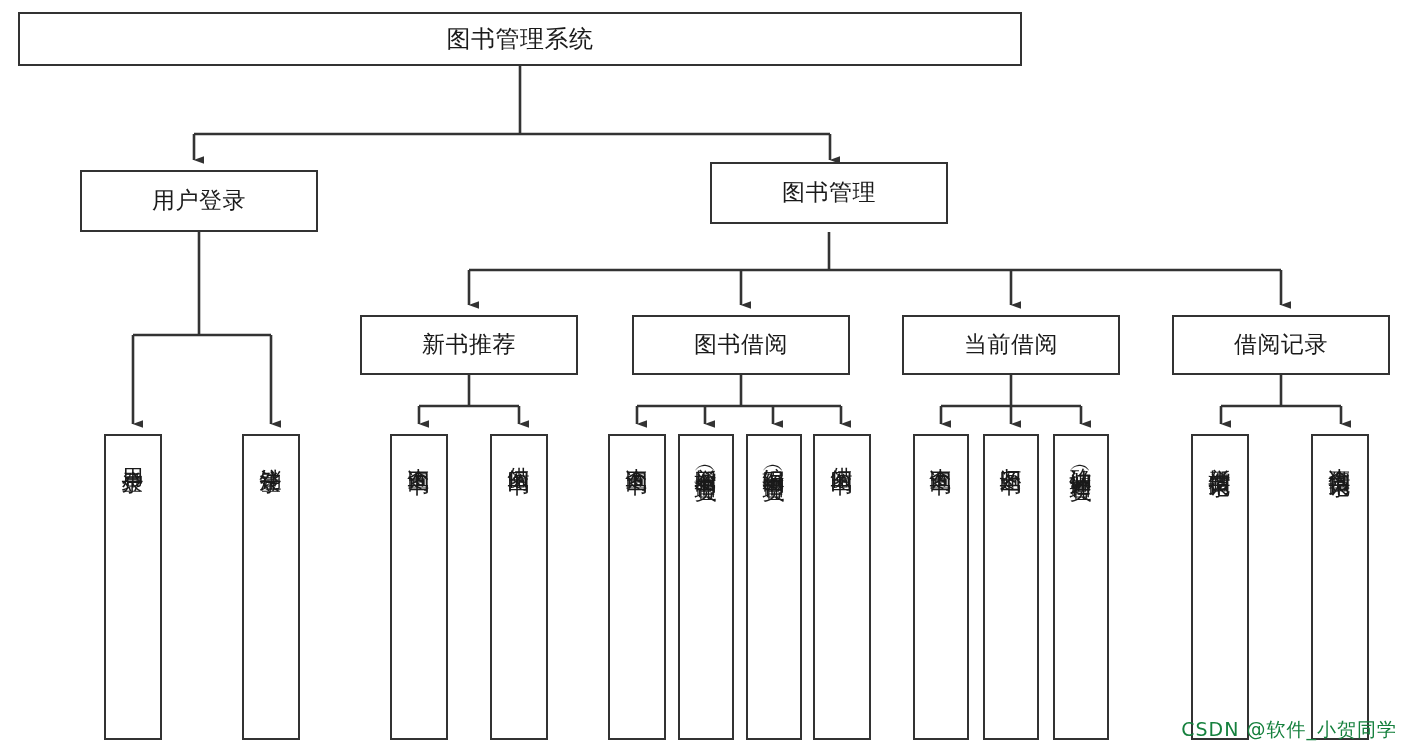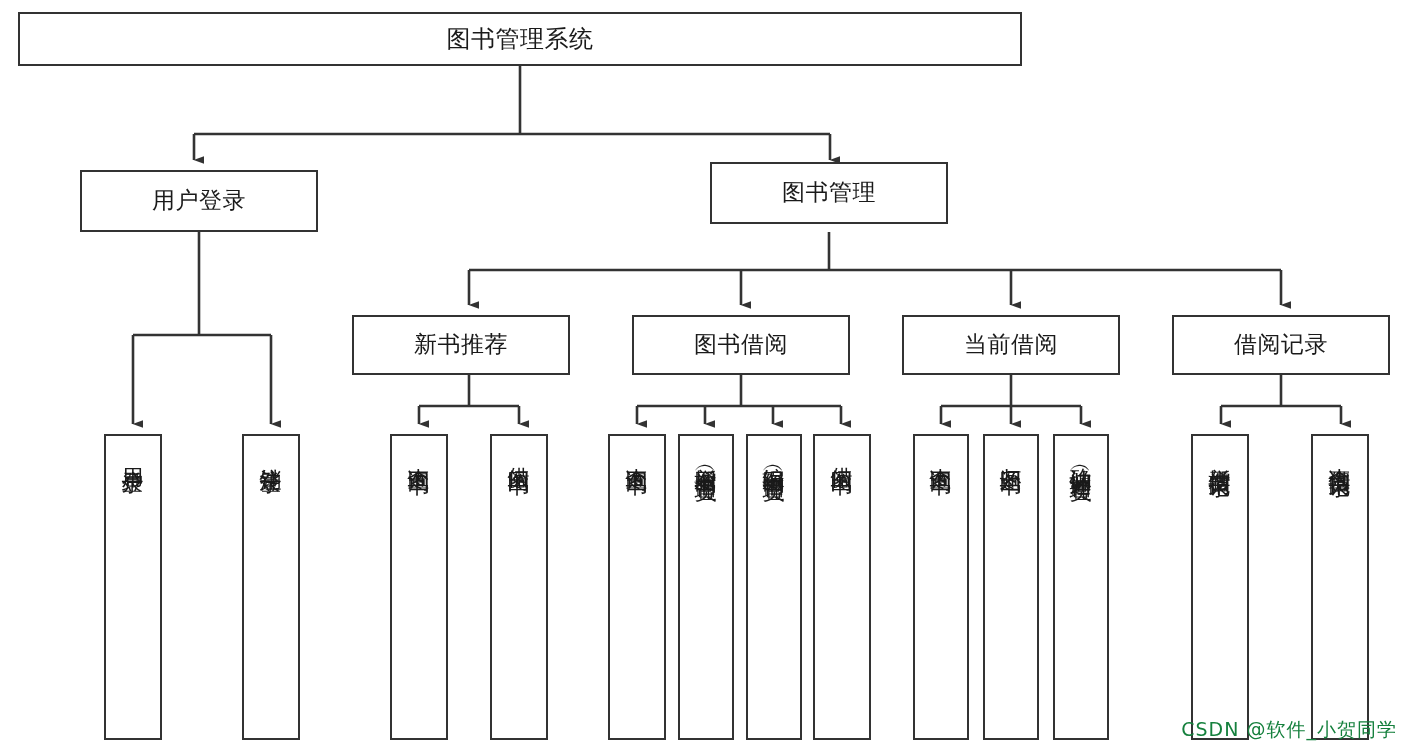--- a/index.html
+++ b/index.html
@@ -133,21 +133,21 @@
     <span>图书管理系统</span>
   </div>
 
   <div class="node horiz" style="left:80px; top:170px; width:238px; height:62px;">
     <span>用户登录</span>
   </div>
   <div class="node horiz" style="left:710px; top:162px; width:238px; height:62px;">
     <span>图书管理</span>
   </div>
 
-  <div class="node horiz" style="left:352px; top:315px; width:218px; height:60px;">
+  <div class="node horiz" style="left:360px; top:315px; width:218px; height:60px;">
     <span>新书推荐</span>
   </div>
   <div class="node horiz" style="left:632px; top:315px; width:218px; height:60px;">
     <span>图书借阅</span>
   </div>
   <div class="node horiz" style="left:902px; top:315px; width:218px; height:60px;">
     <span>当前借阅</span>
   </div>
   <div class="node horiz" style="left:1172px; top:315px; width:218px; height:60px;">
     <span>借阅记录</span>

